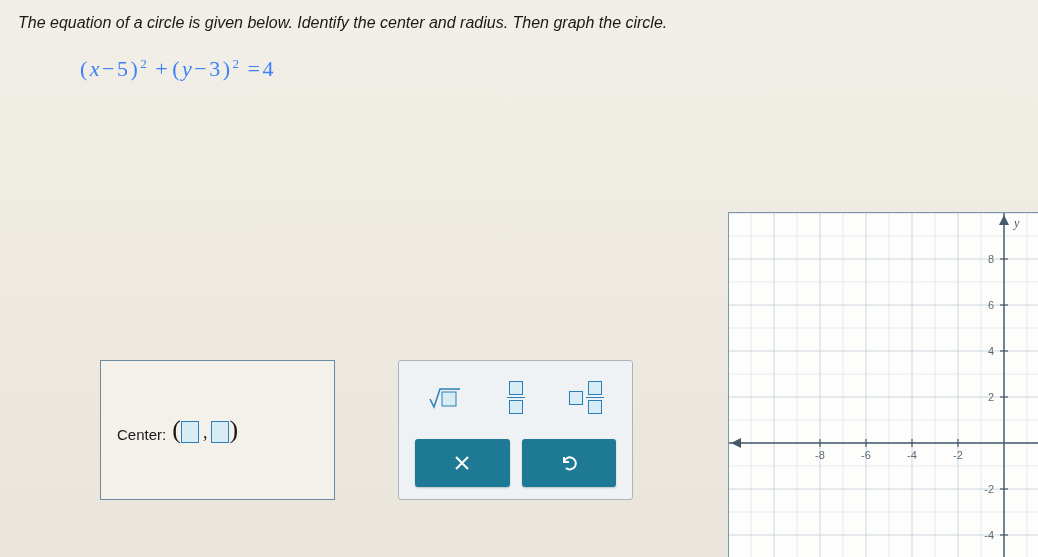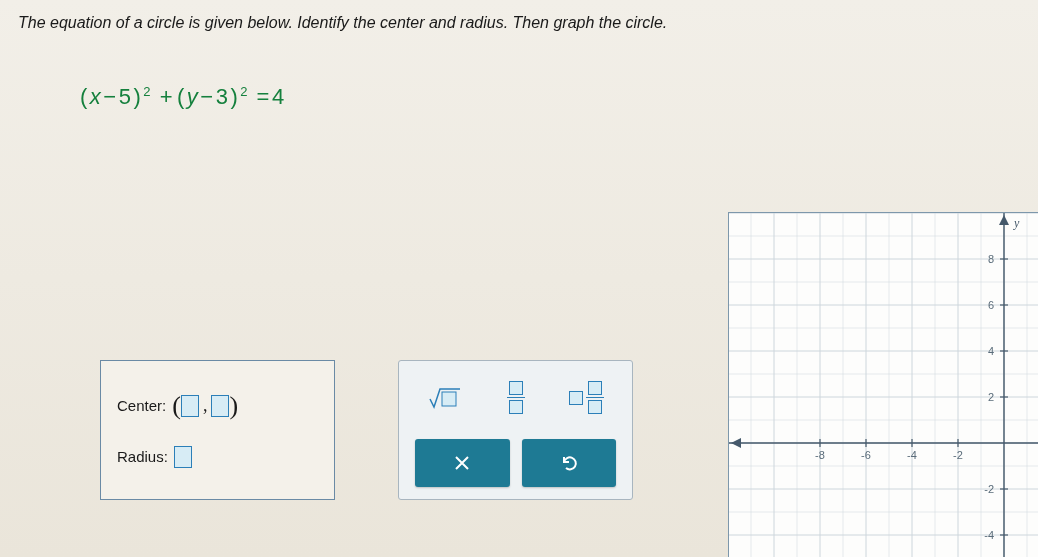--- a/index.html
+++ b/index.html
@@ -18,46 +18,45 @@
       font-size: 16px;
       color: #1a1a1a;
       font-weight: 400;
       font-style: italic;
     }
     .equation {
       position: absolute;
       top: 56px;
       left: 78px;
       font-size: 22px;
-      font-family: Liberation Sans, sans-serif;
+      font-family: Liberation Serif, serif;
       font-style: italic;
-      color: #15803d;
+      color: #3b82f6;
       letter-spacing: 0.5px;
-      margin-top: 28px;
     }
     .equation sup { font-size: 13px; vertical-align: super; font-style: normal; }
     .equation .num { font-style: normal; }
     .equation .op { font-style: normal; margin: 0 2px; }
 
     .answer-panel {
       position: absolute;
       left: 100px;
       top: 360px;
       width: 235px;
       height: 140px;
       border: 1px solid #6a8aa5;
       background: #f4f1ea;
       padding: 18px 16px;
       display: flex;
       flex-direction: column;
       justify-content: space-around;
     }
     .answer-row {
       display: flex;
-      align-items: center;
+      align-items: flex-end;
       font-size: 15px;
       color: #1a1a1a;
     }
     .answer-label { margin-right: 6px; }
     .paren { font-family: 'Times New Roman', serif; font-size: 26px; line-height: 1; }
     .comma { font-family: 'Times New Roman', serif; font-size: 18px; margin: 0 4px; }
     .input-box {
       display: inline-block;
       width: 18px;
       height: 22px;
@@ -139,24 +138,20 @@
 </div>
 
 <div class="answer-panel">
   <div class="answer-row">
     <span class="answer-label">Center:</span>
     <span class="paren">(</span>
     <span class="input-box"></span>
     <span class="comma">,</span>
     <span class="input-box"></span>
     <span class="paren">)</span>
-  </div>
-  <div class="answer-row">
-    <span class="answer-label">Radius:</span>
-    <span class="input-box"></span>
   </div>
 </div>
 
 <div class="keypad">
   <div class="keypad-row">
     <div class="kp-sym" title="square root">
       <svg width="34" height="26">
         <path d="M2 14 L6 22 L12 4 L32 4" stroke="#2b7fb8" stroke-width="1.5" fill="none"></path>
         <rect x="14" y="7" width="14" height="14" fill="#d7ecf5" stroke="#2b7fb8" stroke-width="1"></rect>
       </svg>

